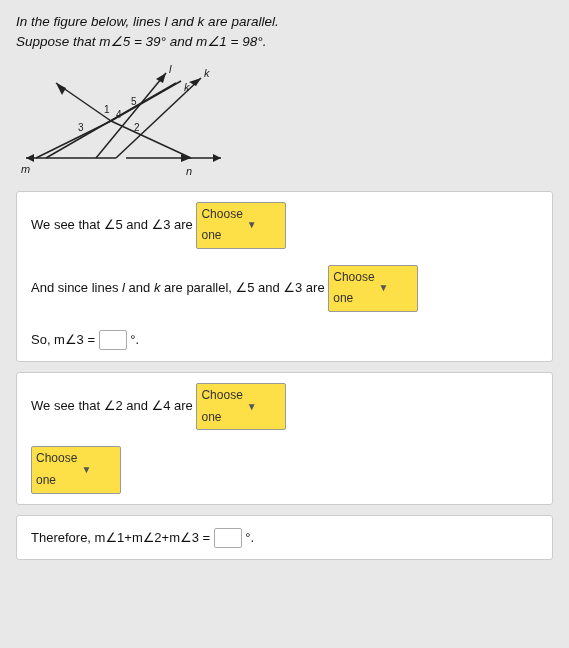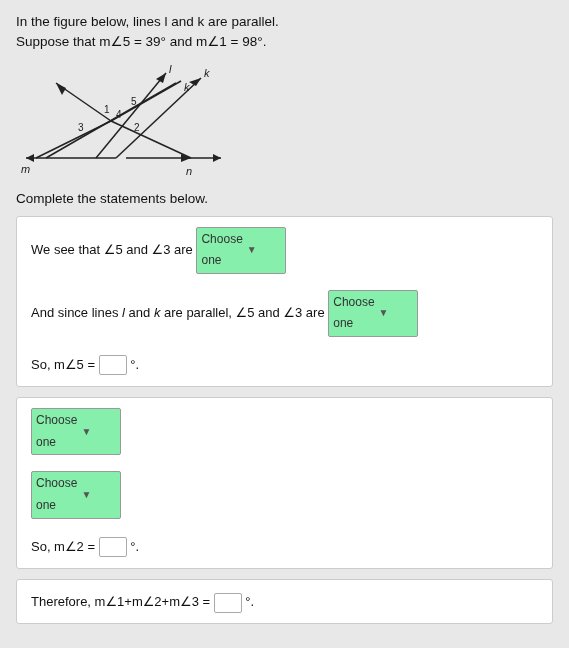--- a/index.html
+++ b/index.html
@@ -14,20 +14,21 @@
       background: #e8e8e8;
       padding: 12px 16px;
       width: 569px;
       min-height: 648px;
     }
     .intro-text {
       font-size: 13.5px;
       line-height: 1.5;
       margin-bottom: 10px;
       color: #111;
+      font-style: italic;
     }
     .figure-area {
       display: flex;
       justify-content: flex-start;
       margin-bottom: 8px;
     }
     .diagram-container {
       width: 220px;
       height: 120px;
       position: relative;
@@ -54,21 +55,21 @@
       color: #111;
     }
     .card p + p {
       margin-top: 16px;
     }
     .inline-select {
       display: inline-flex;
       align-items: center;
       border: 1px solid #999;
       border-radius: 2px;
-      background: #86efac;
+      background: #fde047;
       padding: 1px 4px;
       font-size: 12px;
       cursor: pointer;
       min-width: 90px;
       vertical-align: middle;
       position: relative;
     }
     .inline-select span {
       flex: 1;
       color: #333;
@@ -151,62 +152,57 @@
 
         <text x="118" y="68" font-size="10" fill="#222">2</text>
 
         <text x="62" y="68" font-size="10" fill="#222">3</text>
 
         <text x="168" y="28" font-size="11" fill="#222" font-style="italic">k</text>
       </svg>
     </div>
   </div>
 
-  <div class="complete-text">Complete the statements below.</div>
 
   <div class="card">
     <p>
       <span>We see that ∠5 and ∠3 are </span>
       <span class="inline-select">
         <span>Choose one</span>
         <span class="chevron">▼</span>
       </span>
     </p>
     <p>
       <span>And since lines <em>l</em> and <em>k</em> are parallel, ∠5 and ∠3 are </span>
       <span class="inline-select">
         <span>Choose one</span>
         <span class="chevron">▼</span>
       </span>
     </p>
     <p>
-      <span>So, m∠5 = </span>
+      <span>So, m∠3 = </span>
       <span class="input-box"></span>
       <span class="degree">°.</span>
     </p>
   </div>
 
 
   <div class="card">
     <p>
-      <span class="inline-select">
-        <span>Choose one</span>
-        <span class="chevron">▼</span>
-      </span>
-    </p>
-    <p>
-      <span class="inline-select">
-        <span>Choose one</span>
-        <span class="chevron">▼</span>
-      </span>
-    </p>
-    <p>
-      <span>So, m∠2 = </span>
-      <span class="input-box"></span>
-      <span class="degree">°.</span>
+      <span>We see that ∠2 and ∠4 are </span>
+      <span class="inline-select">
+        <span>Choose one</span>
+        <span class="chevron">▼</span>
+      </span>
+    </p>
+    <p>
+      <span class="inline-select">
+        <span>Choose one</span>
+        <span class="chevron">▼</span>
+      </span>
     </p>
   </div>
 
   <div class="card">
     <p>
       <span>Therefore, m∠1+m∠2+m∠3 = </span>
       <span class="input-box"></span>
       <span class="degree">°.</span>
     </p>
   </div>

